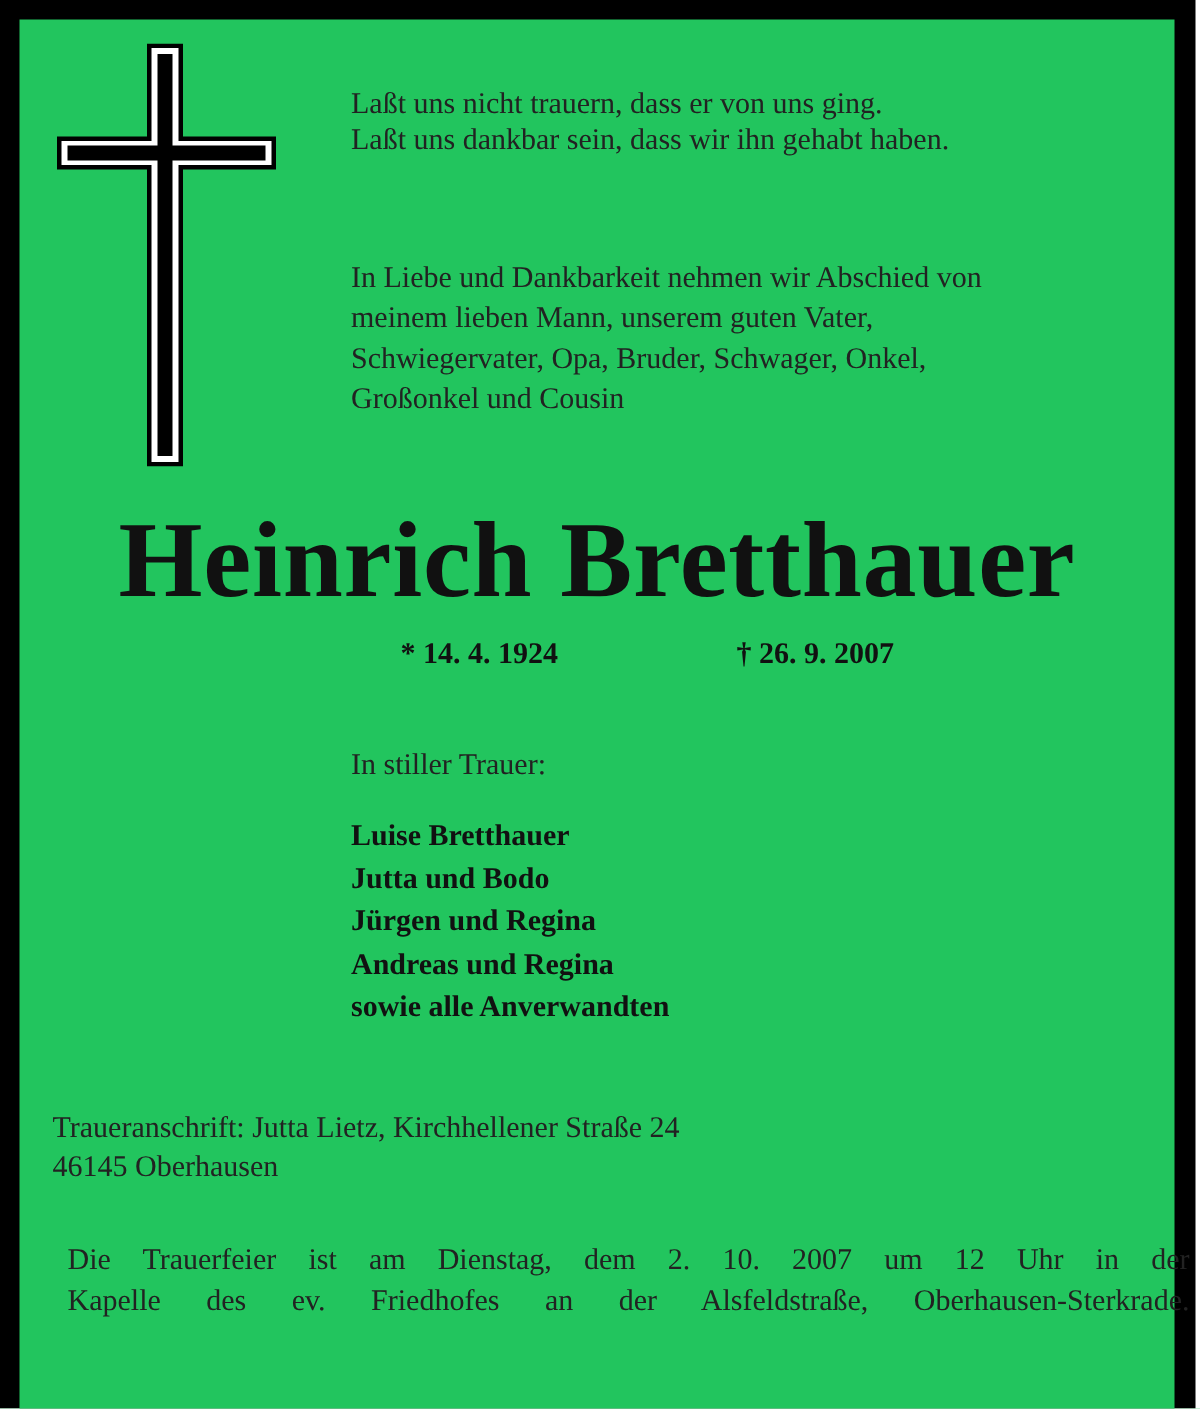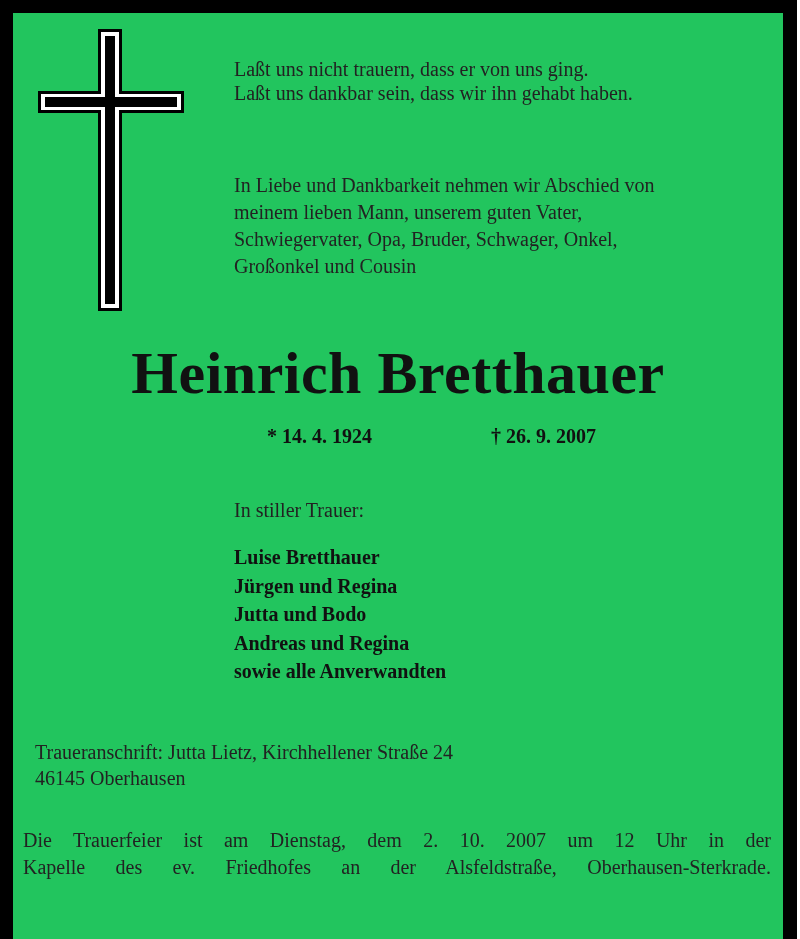--- a/index.html
+++ b/index.html
@@ -18,41 +18,41 @@
   .poem {
     position: absolute; left: 221px; top: 44px;
     font-size: 20px; line-height: 24px; color: #222;
   }
   .intro {
     position: absolute; left: 221px; top: 159px;
     font-size: 20px; line-height: 27px; color: #222;
   }
   .name {
     position: absolute; left: 0; width: 770px; top: 328px; text-align: center;
-    font-size: 60px; font-weight: bold; line-height: 64px; color: #111;
+    font-size: 72px; font-weight: bold; line-height: 64px; color: #111;
     letter-spacing: 0.5px;
   }
   .dates {
     position: absolute; top: 412px; font-size: 20px; font-weight: bold; color: #111;
   }
   .birth { left: 230px; margin-left: 24px; }
   .death { left: 436px; margin-left: 42px; }
   .mourn-label {
     position: absolute; left: 221px; top: 486px; font-size: 20px; color: #222;
   }
   .mourners {
     position: absolute; left: 221px; top: 530px;
     font-size: 20px; line-height: 28.5px; font-weight: bold; color: #111;
   }
   .address {
     position: absolute; left: 22px; top: 726px;
     font-size: 20px; line-height: 26px; color: #222;
   }
   .service {
-    position: absolute; left: 10px; top: 814px; width: 748px;
+    position: absolute; left: 32px; top: 814px; width: 748px;
     font-size: 20px; line-height: 27px; color: #222;
     text-align: justify;
   }
   .service span.line { display: block; text-align: justify; text-align-last: justify; }
   .service span.line.last { text-align-last: left; }
 </style>
 </head>
 <body>
 
 <div class="frame"></div>
@@ -82,22 +82,22 @@
 
   <div class="name">Heinrich Bretthauer</div>
 
   <div class="dates birth">* 14. 4. 1924</div>
   <div class="dates death">† 26. 9. 2007</div>
 
   <div class="mourn-label">In stiller Trauer:</div>
 
   <div class="mourners">
     <div>Luise Bretthauer</div>
+    <div>Jutta und Bodo</div>
     <div>Jürgen und Regina</div>
-    <div>Jutta und Bodo</div>
     <div>Andreas und Regina</div>
     <div>sowie alle Anverwandten</div>
   </div>
 
   <div class="address">
     <div>Traueranschrift: Jutta Lietz, Kirchhellener Straße 24</div>
     <div>46145 Oberhausen</div>
   </div>
 
   <div class="service">

